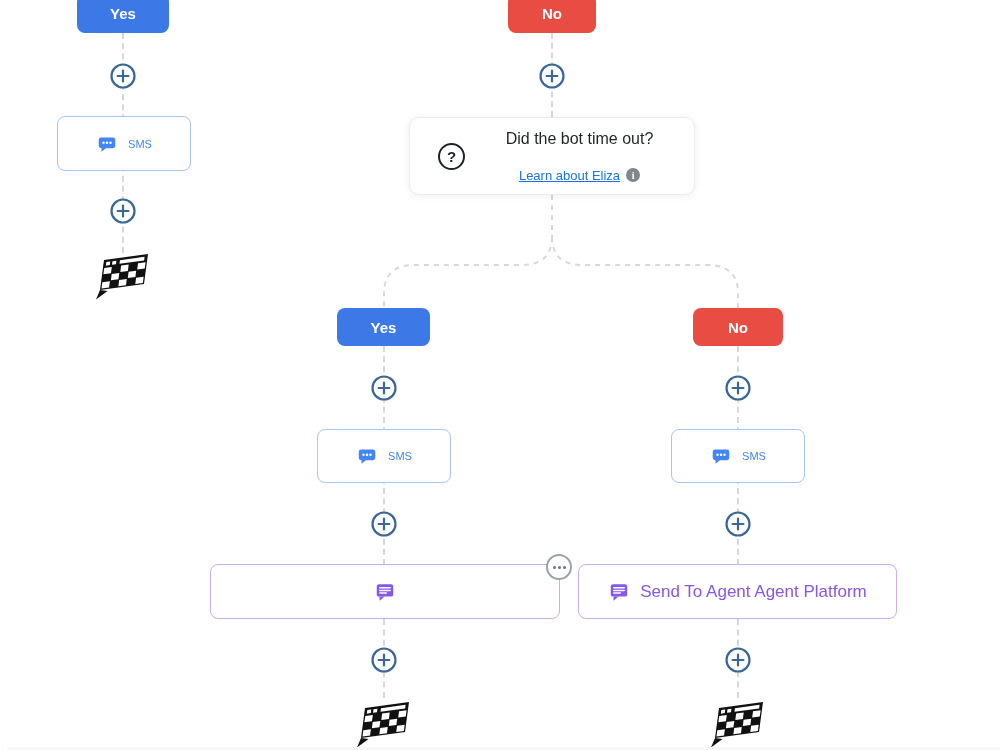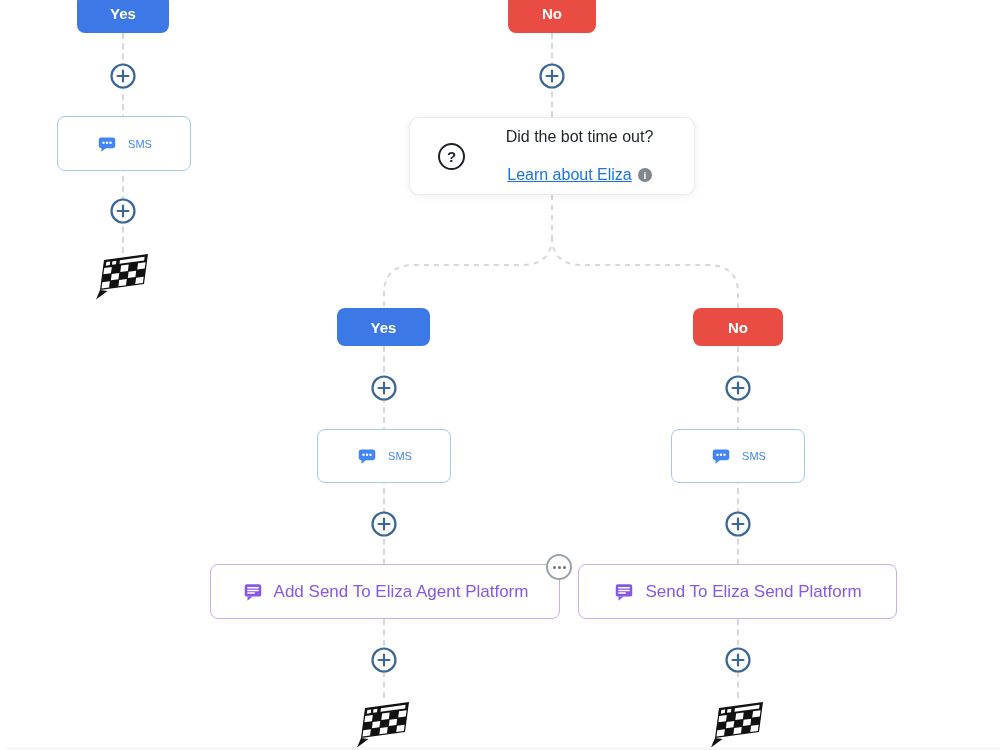--- a/index.html
+++ b/index.html
@@ -40,21 +40,21 @@
   }
   .q-icon{
     width:27px;height:27px;border:2px solid #1f2328;border-radius:50%;
     display:flex;align-items:center;justify-content:center;
     font-size:15px;font-weight:bold;color:#1f2328;
     margin-left:28px;flex:none;box-sizing:border-box;
   }
   .q-content{flex:1;display:flex;flex-direction:column;align-items:center;gap:20px;padding:0 14px;text-align:center;}
   .q-title{font-size:16px;font-weight:500;color:#1f2328;}
   .q-linkrow{display:flex;align-items:center;gap:6px;}
-  .q-link{font-size:16px;color:#1a73e8;text-decoration:underline;cursor:pointer;}
+  .q-link{font-size:13px;color:#1a73e8;text-decoration:underline;cursor:pointer;}
   .info-icon{
     width:14px;height:14px;border-radius:50%;background:#7f868c;color:#ffffff;
     display:flex;align-items:center;justify-content:center;
     font-size:10px;font-weight:bold;font-family:"Liberation Serif",serif;
   }
 
   
   .plus-btn{position:absolute;width:26px;height:26px;cursor:pointer;}
 
   
@@ -182,21 +182,20 @@
   </div>
 
   <svg class="plus-btn" style="left:364px;top:511px;">
       <use href="#icon-plus"></use>
     </svg>
 
   <div class="node card action-card" style="left:203px;top:564px;width:350px;height:55px;">
     <svg width="22" height="22">
         <use href="#icon-chat-lines"></use>
       </svg>
-    <span>Add Send To Eliza Agent Platform</span>
   </div>
 
   <div class="menu-bubble" style="left:539px;top:554px;">
     <span class="dot"></span>
     <span class="dot"></span>
     <span class="dot"></span>
   </div>
 
   <svg class="plus-btn" style="left:364px;top:647px;">
       <use href="#icon-plus"></use>
@@ -222,21 +221,21 @@
   </div>
 
   <svg class="plus-btn" style="left:718px;top:511px;">
       <use href="#icon-plus"></use>
     </svg>
 
   <div class="node card action-card" style="left:571px;top:564px;width:319px;height:55px;">
     <svg width="22" height="22">
         <use href="#icon-chat-lines"></use>
       </svg>
-    <span>Send To Eliza Send Platform</span>
+    <span>Send To Agent Agent Platform</span>
   </div>
 
   <svg class="plus-btn" style="left:718px;top:647px;">
       <use href="#icon-plus"></use>
     </svg>
 
   <svg class="flag" style="left:703px;top:700px;" width="56" height="48">
       <use href="#icon-finish-flag"></use>
     </svg>
 

